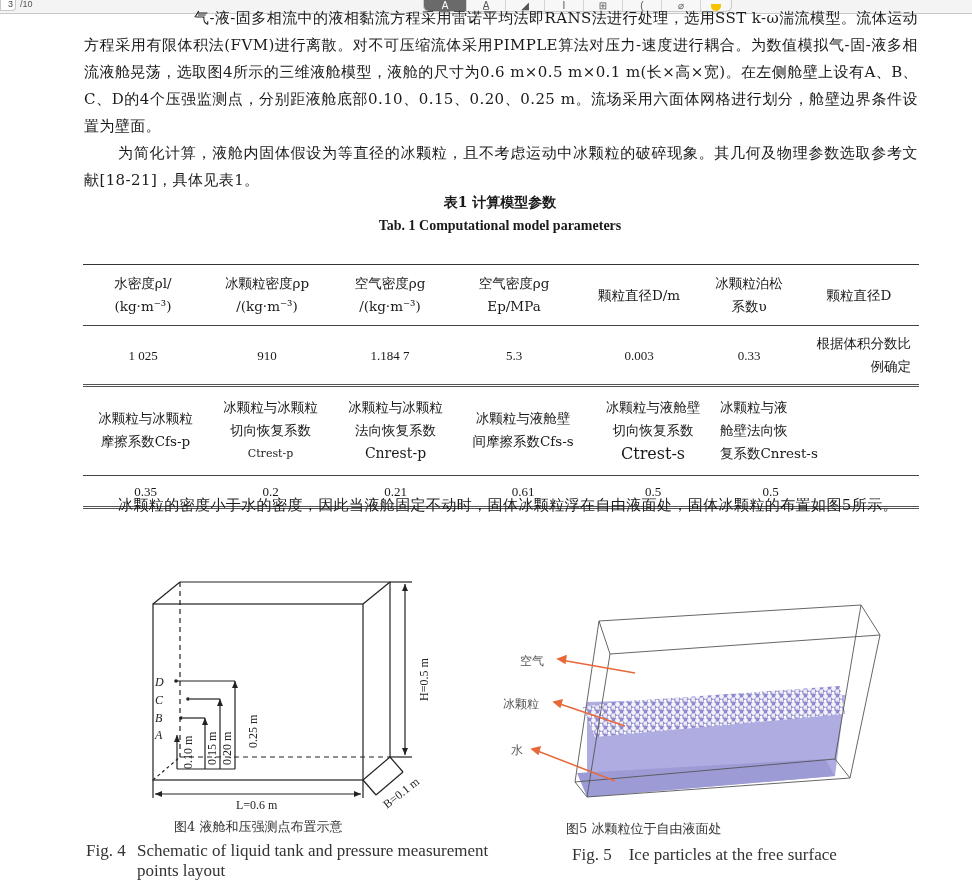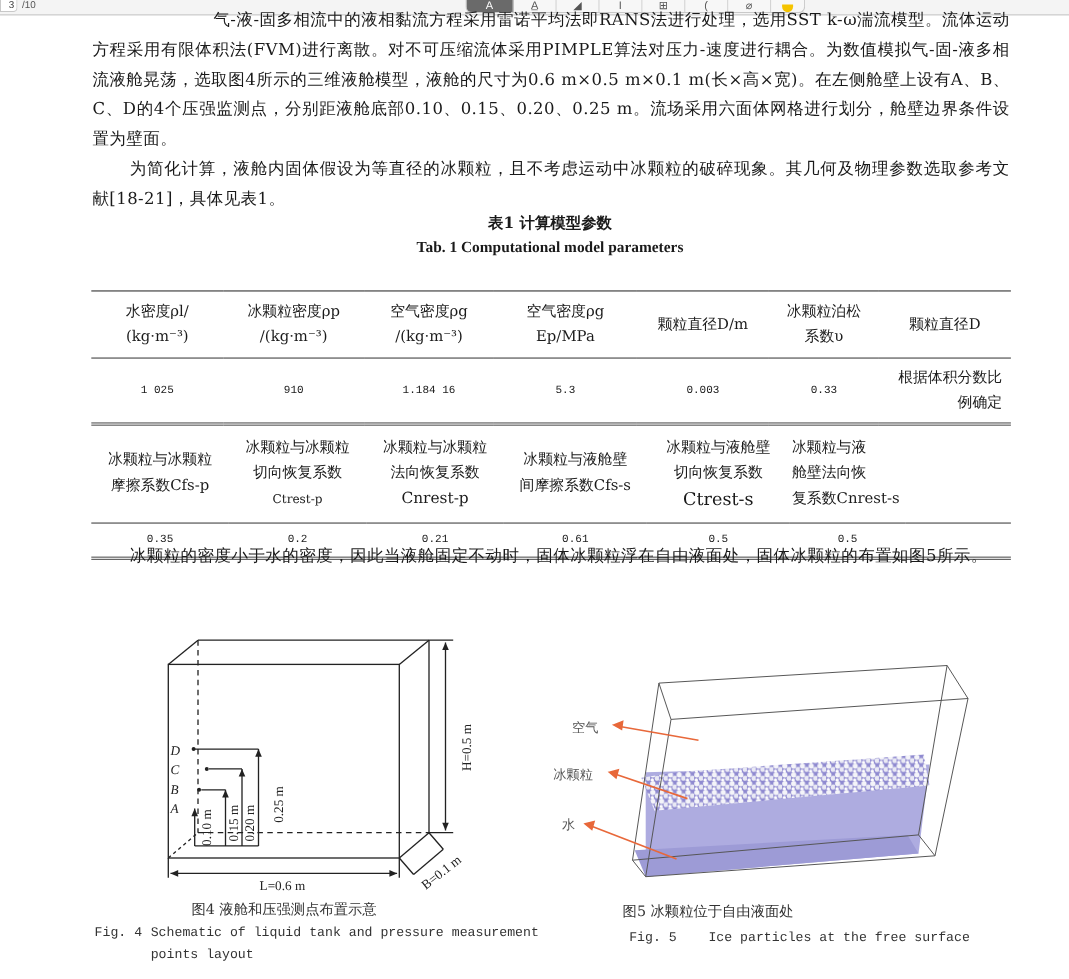--- a/index.html
+++ b/index.html
@@ -26,26 +26,26 @@
   .tcap2 { top:218px; font-size:14px; font-family:"Liberation Serif",serif; }
 
   table.params { position:absolute; left:83px; width:836px; border-collapse:collapse; font-size:13.5px; table-layout:fixed;margin-top:23px; }
   table.params td { text-align:center; vertical-align:middle; padding:0 2px; line-height:23px; }
   .t1 { top:241px; border-top:1.5px solid #333; }
   .t1 thead td { height:60px; border-bottom:1px solid #444; }
   .t1 tbody td { height:58px; border-bottom:3px double #555; }
   .t2 { top:362px; }
   .t2 thead td { height:90px; border-bottom:1px solid #444; }
   .t2 tbody td { height:30px; border-bottom:3px double #555; }
-  .num { font-family:Liberation Mono, monospace; font-size:10px; }
+  .num { font-family:Liberation Serif, serif; font-size:13px; }
 
   .fig4 { position:absolute; left:140px; top:573px; width:300px; height:240px; }
   .fig5 { position:absolute; left:495px; top:590px; width:390px; height:220px; }
   .cap { position:absolute; font-size:13px; color:#333; }
-  .cap-en { font-family:Liberation Mono, monospace; font-size:12px; }
+  .cap-en { font-family:Liberation Serif, serif; font-size:17px; }
 </style>
 </head>
 <body>
 
 <div class="topbar"></div>
 <div class="pagebox">3</div>
 <div class="pagecount">/10</div>
 <div class="toolbar">
   <div class="tool active">A</div>
   <div class="tool">A̲</div>
@@ -106,21 +106,21 @@
         </td>
       <td>
           <div>颗粒直径D</div>
         </td>
     </tr>
   </thead>
   <tbody>
     <tr>
       <td class="num">1 025</td>
       <td class="num">910</td>
-      <td class="num">1.184 16</td>
+      <td class="num">1.184 7</td>
       <td class="num">5.3</td>
       <td class="num">0.003</td>
       <td class="num">0.33</td>
       <td style="padding:0 8px;text-align:right;">根据体积分数比例确定</td>
     </tr>
   </tbody>
 </table>
 
 <table class="params t2">
   <colgroup>

